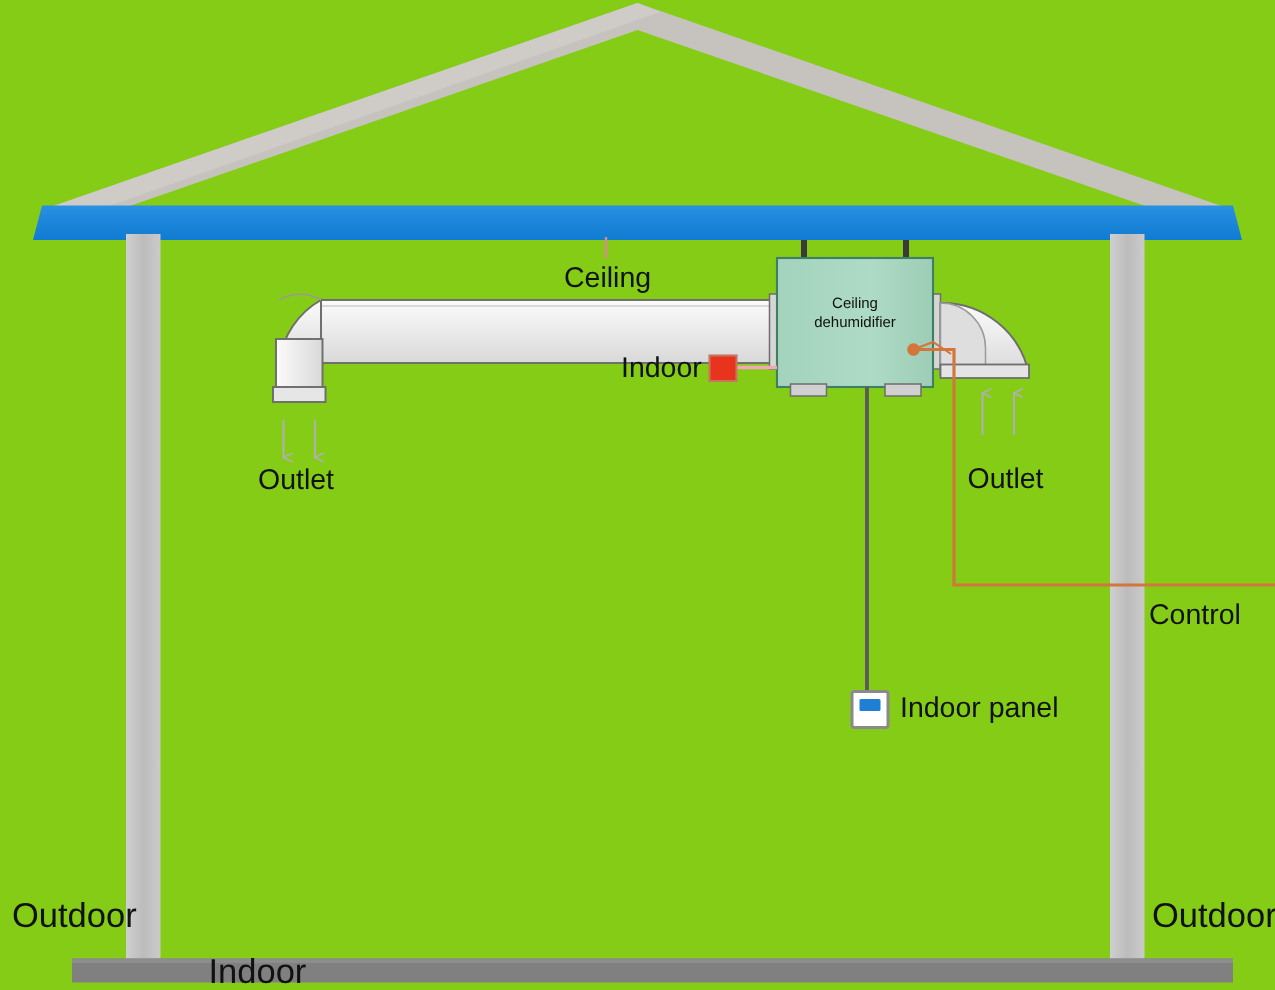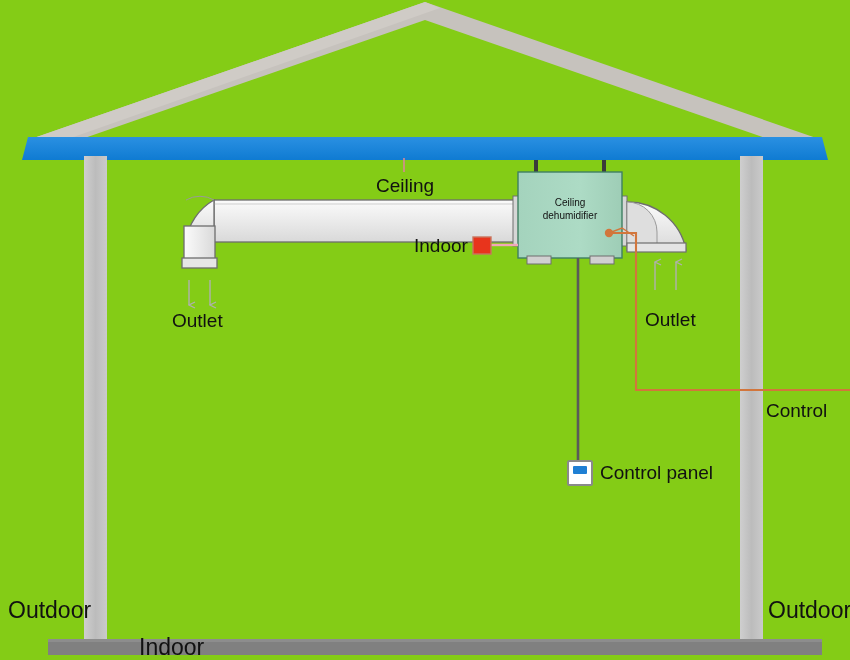--- a/index.html
+++ b/index.html
@@ -165,21 +165,21 @@
   <div class="lbl lbl-lg" style="left:376px; top:176px;">Ceiling</div>
 
   <div class="lbl lbl-lg" style="left:414px; top:236px;">Indoor</div>
 
   <div class="lbl lbl-lg" style="left:172px; top:311px;">Outlet</div>
 
   <div class="lbl lbl-lg" style="left:645px; top:310px;">Outlet</div>
 
   <div class="lbl lbl-lg" style="left:766px; top:401px;">Control</div>
 
-  <div class="lbl lbl-lg" style="left:600px; top:463px;">Control panel</div>
+  <div class="lbl lbl-lg" style="left:600px; top:463px;">Indoor panel</div>
 
   <div class="lbl lbl-md" style="left:139px; top:599px;margin-top:37px;">Indoor</div>
 
   <div class="lbl lbl-md" style="left:8px; top:599px;">Outdoor</div>
 
   <div class="lbl lbl-md" style="left:768px; top:599px;">Outdoor</div>
 
   <div class="lbl lbl-unit" style="left:518px; top:197px; width:104px;">
     <div>Ceiling</div>
     <div>dehumidifier</div>

